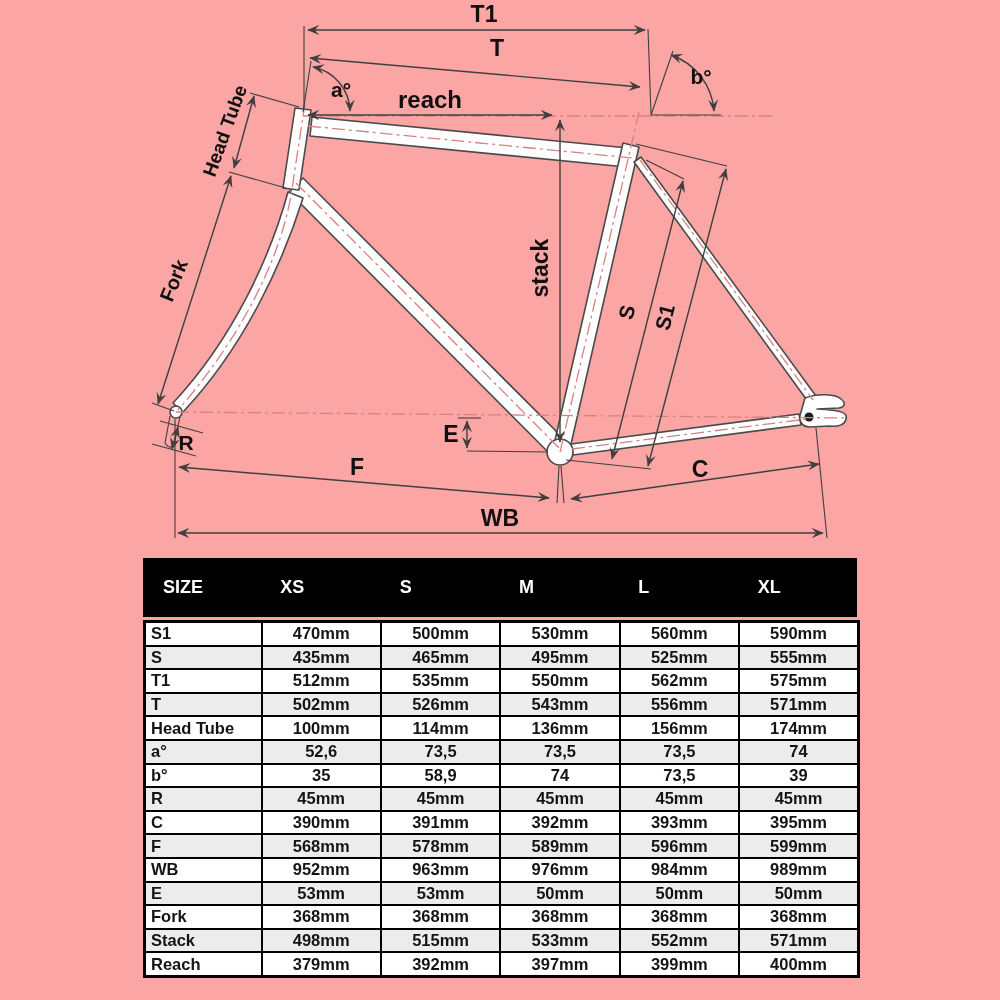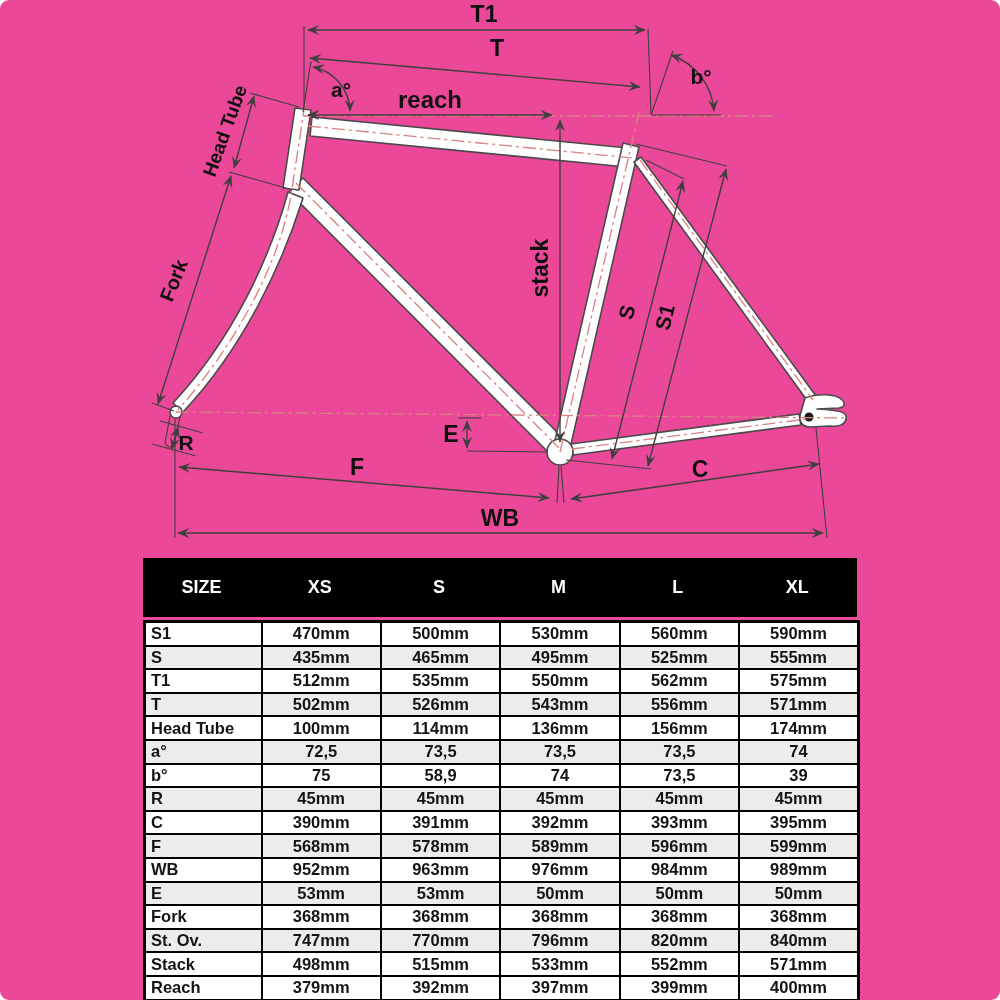--- a/index.html
+++ b/index.html
@@ -1,29 +1,29 @@
 <!DOCTYPE html>
 <html style="--centerline: #d98080; --linecol: #3f3f3f;"><head>
 <meta charset="utf-8">
 <style>
   html,body{margin:0;padding:0;background:#fff;}
-  #page{position:relative;width:1000px;height:1000px;background:#ec4899;overflow:hidden;
-        font-family:"Liberation Sans",sans-serif;border-radius:9px;}
+  #page{position:relative;width:1000px;height:1000px;background:#fca5a5;overflow:hidden;
+        font-family:"Liberation Sans",sans-serif;}
   
   #frame-svg{position:absolute;left:0;top:0;}
   .tube{fill:#ffffff;stroke:#4a4a4a;stroke-width:1.6;stroke-linejoin:round;}
   .cl{stroke:var(--centerline,#d98080);stroke-width:1.3;fill:none;stroke-dasharray:13 4 3 4;}
   .dim{stroke:var(--linecol,#3f3f3f);stroke-width:1.4;fill:none;}
   .ext{stroke:var(--linecol,#3f3f3f);stroke-width:1.1;fill:none;}
   .arc{stroke:var(--linecol,#3f3f3f);stroke-width:1.4;fill:none;}
   .lbl{fill:#101010;font-family:"Liberation Sans",sans-serif;font-weight:bold;text-anchor:middle;}
   
   #geo-table-wrap{position:absolute;left:143px;top:558px;width:714px;}
   #geo-head{display:flex;align-items:center;background:#000;height:59px;}
-  #geo-head span{display:block;color:#fff;font-weight:bold;font-size:18px;text-align:center;}
+  #geo-head span{display:block;color:#fff;font-weight:bold;font-size:18px;padding-left:20px;}
   #geo-head span:first-child{width:117px;}
   #geo-head span + span{width:119.4px;}
   #geo-table{border-collapse:collapse;table-layout:fixed;width:714px;margin-top:3px;
              border:3px solid #000;color:#141414;}
   #geo-table td{border:2px solid #000;height:21.6px;padding:0;font-weight:bold;font-size:16.5px;
                 line-height:21px;white-space:nowrap;overflow:hidden;}
   #geo-table td.label{text-align:left;padding-left:5px;}
   #geo-table td.val{text-align:center;}
   #geo-table tr{background:#fff;}
   #geo-table tr:nth-child(even){background:#ececec;}
@@ -182,29 +182,29 @@
           <tr>
             <td class="label">Head Tube</td>
             <td class="val">100mm</td>
             <td class="val">114mm</td>
             <td class="val">136mm</td>
             <td class="val">156mm</td>
             <td class="val">174mm</td>
           </tr>
           <tr>
             <td class="label">a°</td>
-            <td class="val">72,5</td>
+            <td class="val">52,6</td>
             <td class="val">73,5</td>
             <td class="val">73,5</td>
             <td class="val">73,5</td>
             <td class="val">74</td>
           </tr>
           <tr>
             <td class="label">b°</td>
-            <td class="val">75</td>
+            <td class="val">35</td>
             <td class="val">58,9</td>
             <td class="val">74</td>
             <td class="val">73,5</td>
             <td class="val">39</td>
           </tr>
           <tr>
             <td class="label">R</td>
             <td class="val">45mm</td>
             <td class="val">45mm</td>
             <td class="val">45mm</td>
@@ -245,28 +245,20 @@
           </tr>
           <tr>
             <td class="label">Fork</td>
             <td class="val">368mm</td>
             <td class="val">368mm</td>
             <td class="val">368mm</td>
             <td class="val">368mm</td>
             <td class="val">368mm</td>
           </tr>
           <tr>
-            <td class="label">St. Ov.</td>
-            <td class="val">747mm</td>
-            <td class="val">770mm</td>
-            <td class="val">796mm</td>
-            <td class="val">820mm</td>
-            <td class="val">840mm</td>
-          </tr>
-          <tr>
             <td class="label">Stack</td>
             <td class="val">498mm</td>
             <td class="val">515mm</td>
             <td class="val">533mm</td>
             <td class="val">552mm</td>
             <td class="val">571mm</td>
           </tr>
           <tr>
             <td class="label">Reach</td>
             <td class="val">379mm</td>

